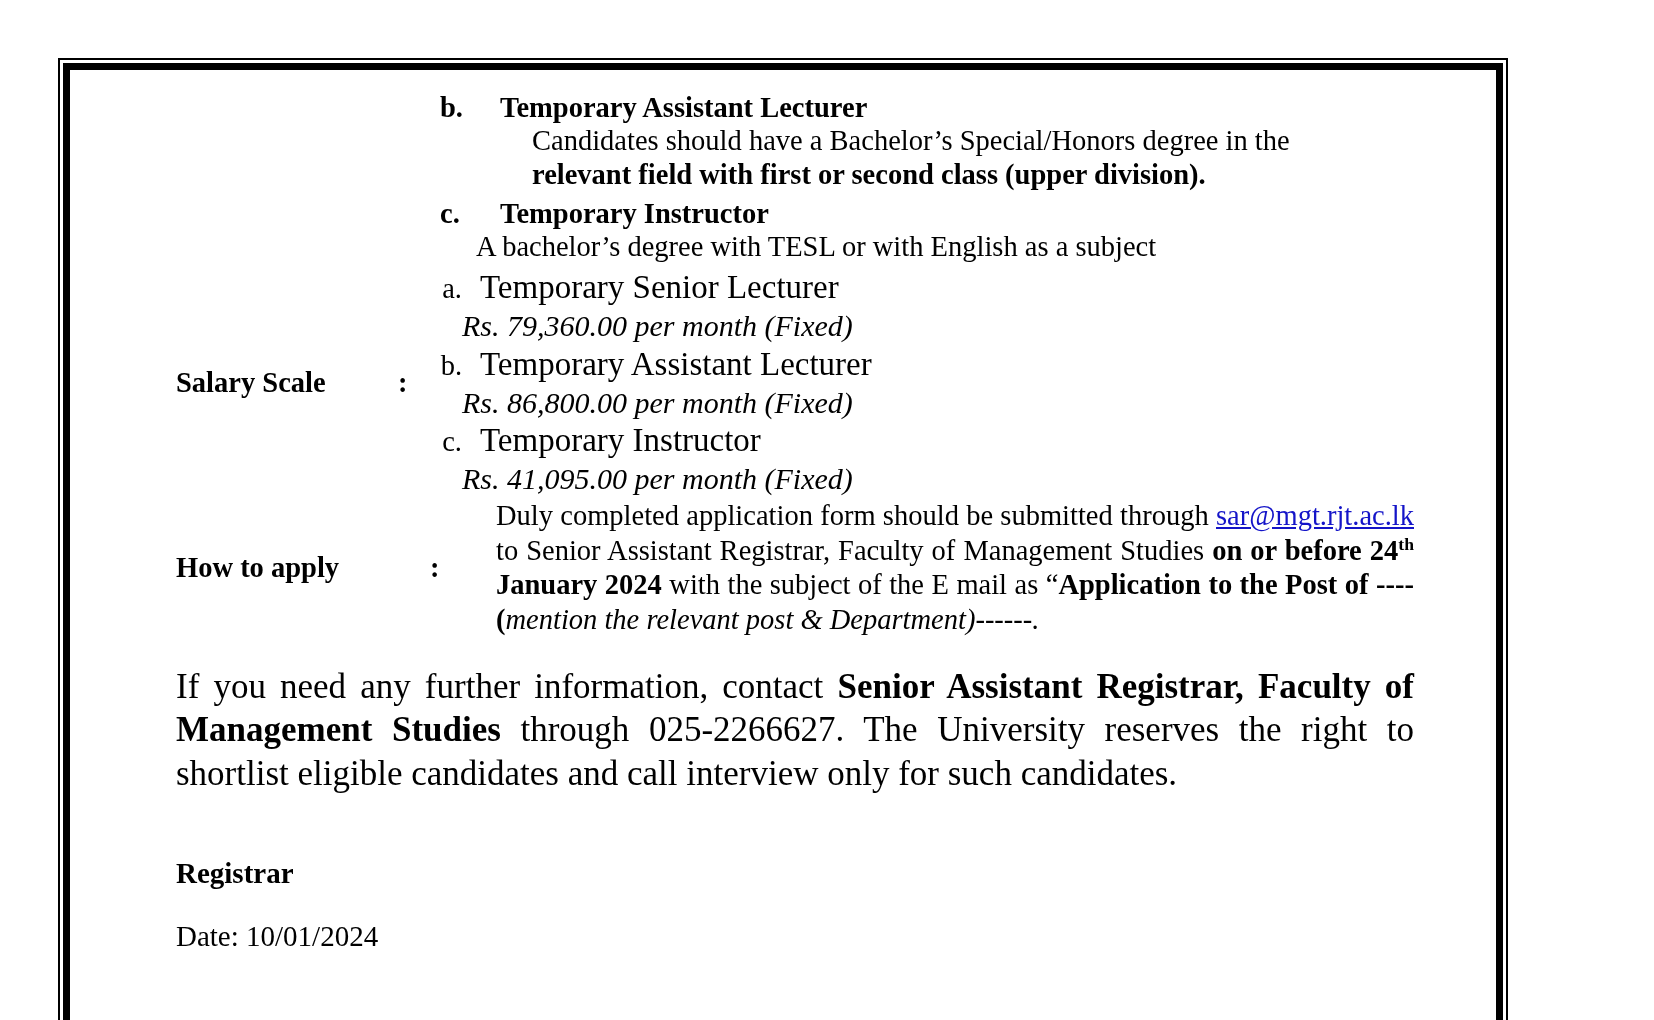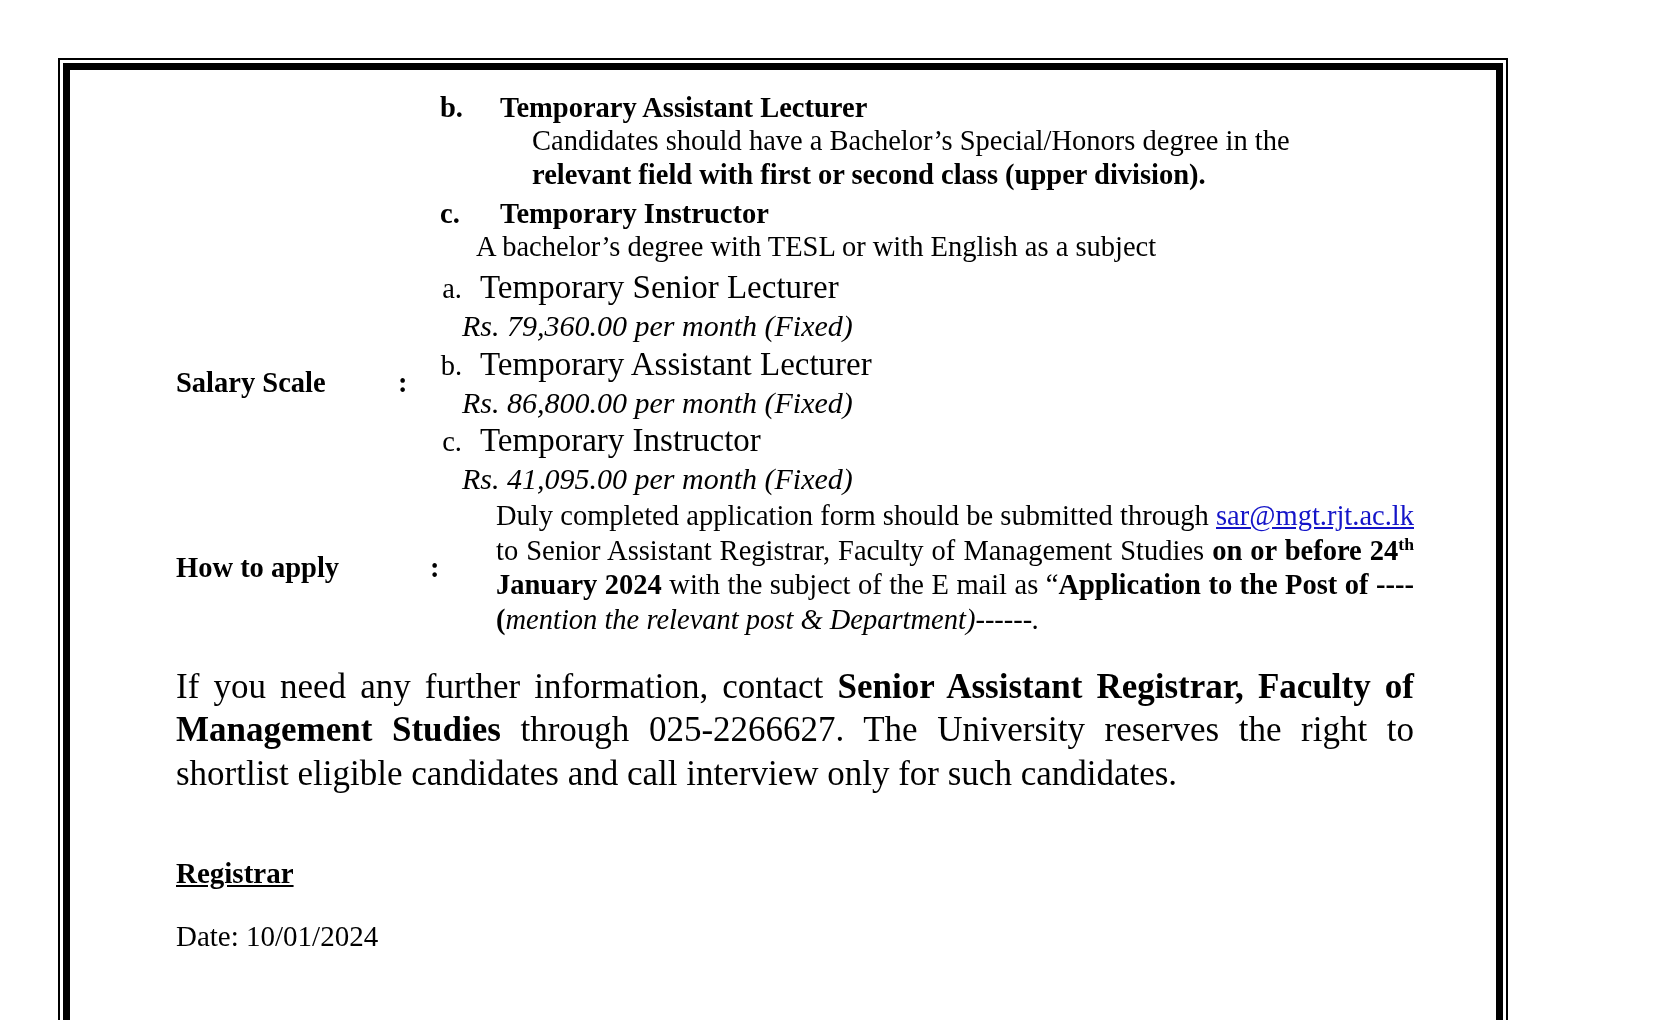--- a/index.html
+++ b/index.html
@@ -143,21 +143,20 @@
     text-align: justify;
     text-align-last: left;
     font-size: 35px;
     line-height: 1.24;
   }
 
   .signoff {
     margin-top: 62px;
     font-size: 29px;
     font-weight: bold;
-    text-decoration: underline;
   }
   .dateline {
     margin-top: 30px;
     font-size: 29px;
   }
 </style>
 </head>
 <body>
 
 <div id="page-sheet">

